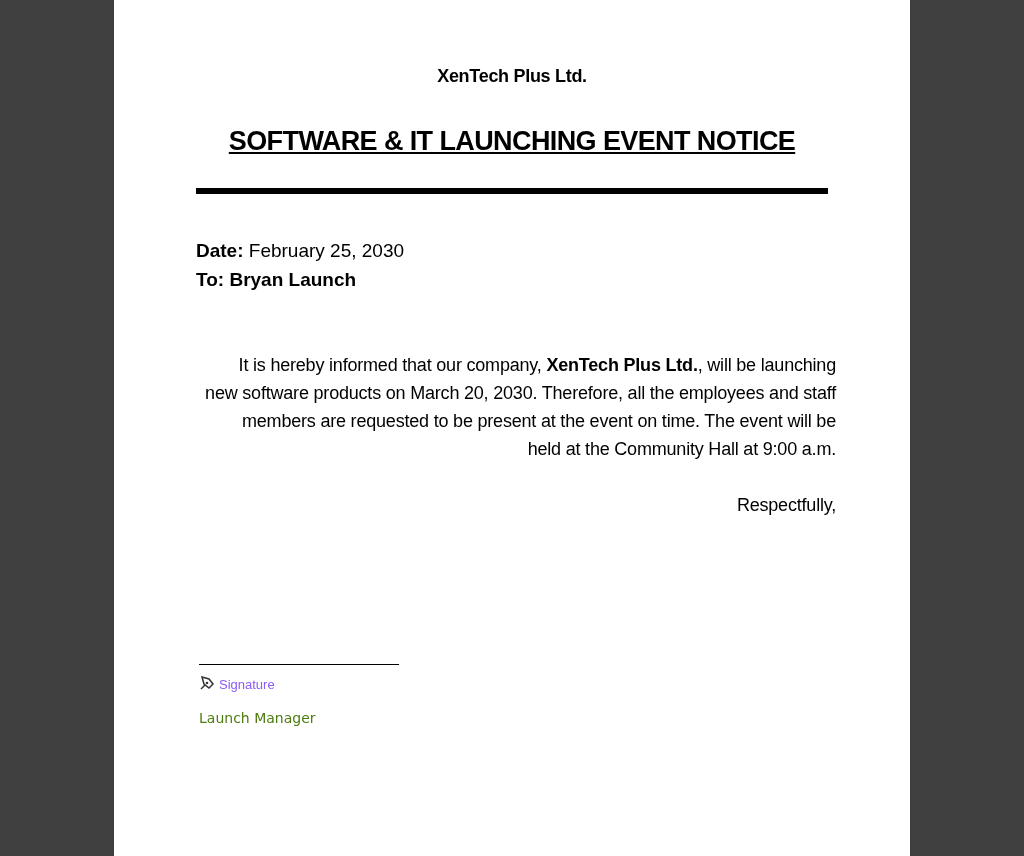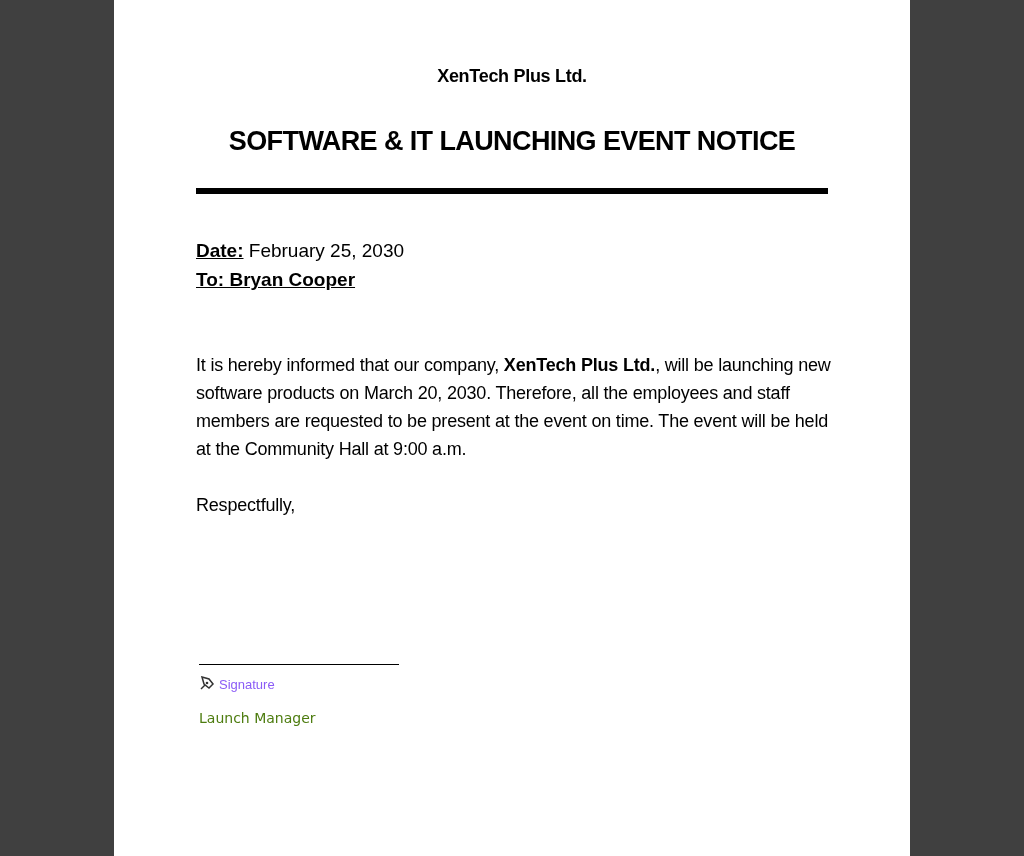--- a/index.html
+++ b/index.html
@@ -16,36 +16,37 @@
     }
     .company {
       position: absolute; left: 0; width: 796px; top: 66px;
       text-align: center; font-size: 18px; font-weight: bold;
       letter-spacing: -0.3px;
     }
     .title {
       position: absolute; left: 0; width: 796px; top: 126px;
       text-align: center; font-size: 27px; font-weight: bold;
       letter-spacing: -0.6px;
+      text-decoration: underline;
     }
     .rule {
       position: absolute; left: 82px; top: 188px;
       width: 632px; height: 6px; background: #000;
     }
     .meta {
       position: absolute; left: 82px; top: 236px;
       font-size: 19px; line-height: 29px;
     }
-    .meta .bold { font-weight: bold; text-decoration: underline; }
+    .meta .bold { font-weight: bold; }
     .meta .normal { font-weight: normal; }
     .body-text {
       position: absolute; left: 82px; top: 351px; width: 640px;
       font-size: 18px; line-height: 28px; letter-spacing: -0.2px;
     }
-    .body-text p { margin: 0 0 28px 0; }
+    .body-text p { margin: 0 0 28px 9px; text-align: right; }
     .sig-line {
       position: absolute; left: 85px; top: 664px;
       width: 200px; height: 1px; background: #000;
     }
     .sig-label {
       position: absolute; left: 85px; top: 675px;
       font-size: 13px; color: #8b5cf6; display: flex; align-items: center; gap: 4px;
     }
     .sig-label svg { width: 16px; height: 16px; }
     .sig-title {
@@ -60,21 +61,21 @@
 <div class="page">
   <div class="company">XenTech Plus Ltd.</div>
   <div class="title">SOFTWARE &amp; IT LAUNCHING EVENT NOTICE</div>
   <div class="rule"></div>
 
   <div class="meta">
     <div>
       <span class="bold">Date:</span>
       <span class="normal">February 25, 2030</span>
     </div>
-    <div class="bold">To: Bryan Cooper</div>
+    <div class="bold">To: Bryan Launch</div>
   </div>
 
   <div class="body-text">
     <p><span>It is hereby informed that our company, </span><b>XenTech Plus Ltd.</b><span>, will be launching new software products on March 20, 2030. Therefore, all the employees and staff members are requested to be present at the event on time. The event will be held at the Community Hall at 9:00 a.m.</span></p>
     <p>Respectfully,</p>
   </div>
 
   <div class="sig-line"></div>
   <div class="sig-label">
     <span>

